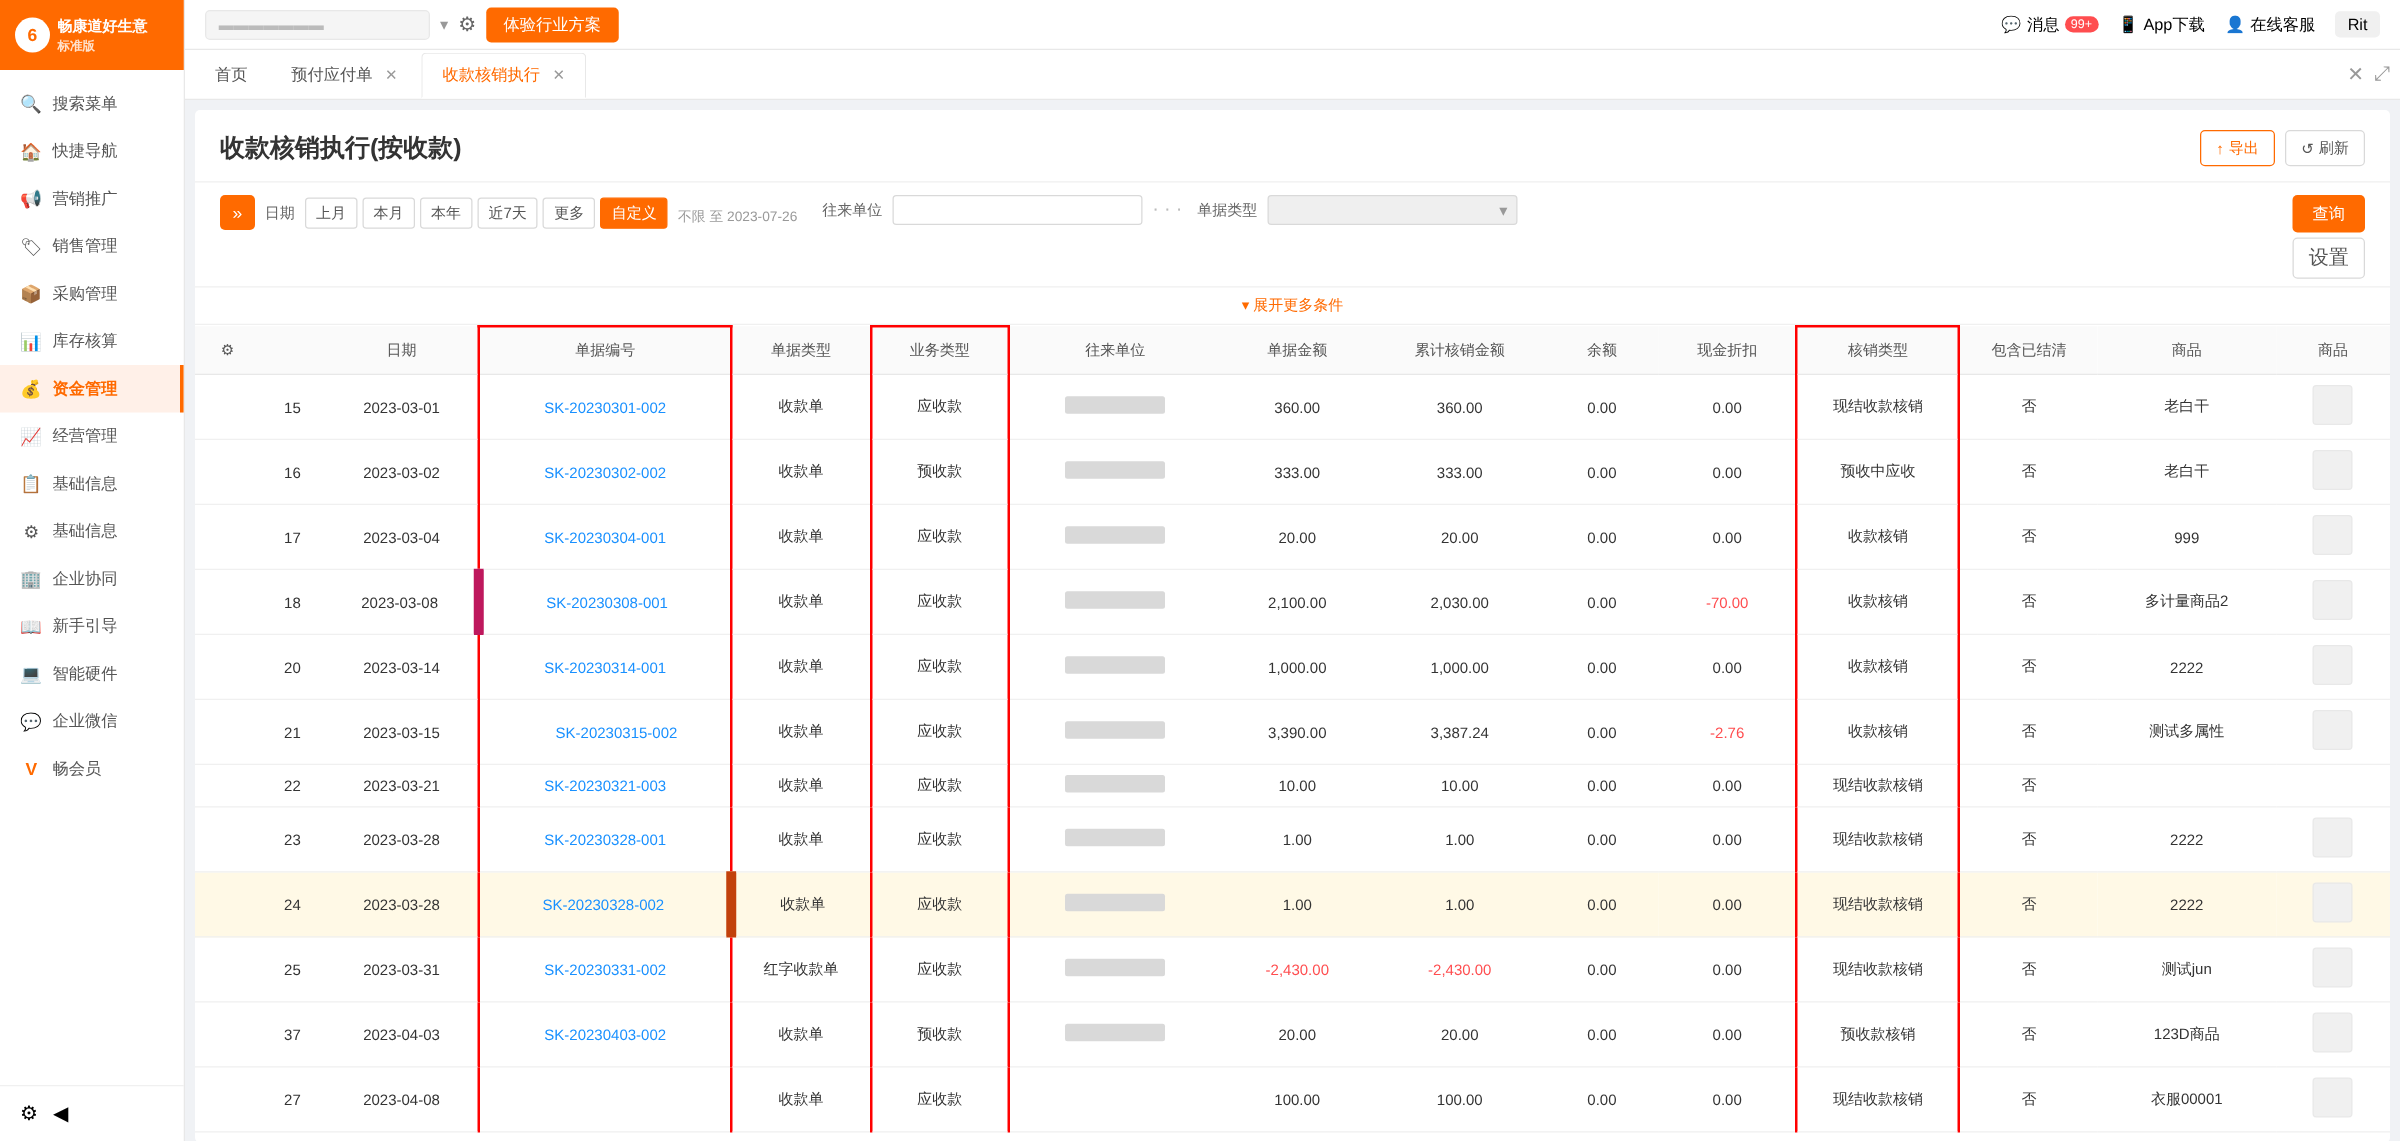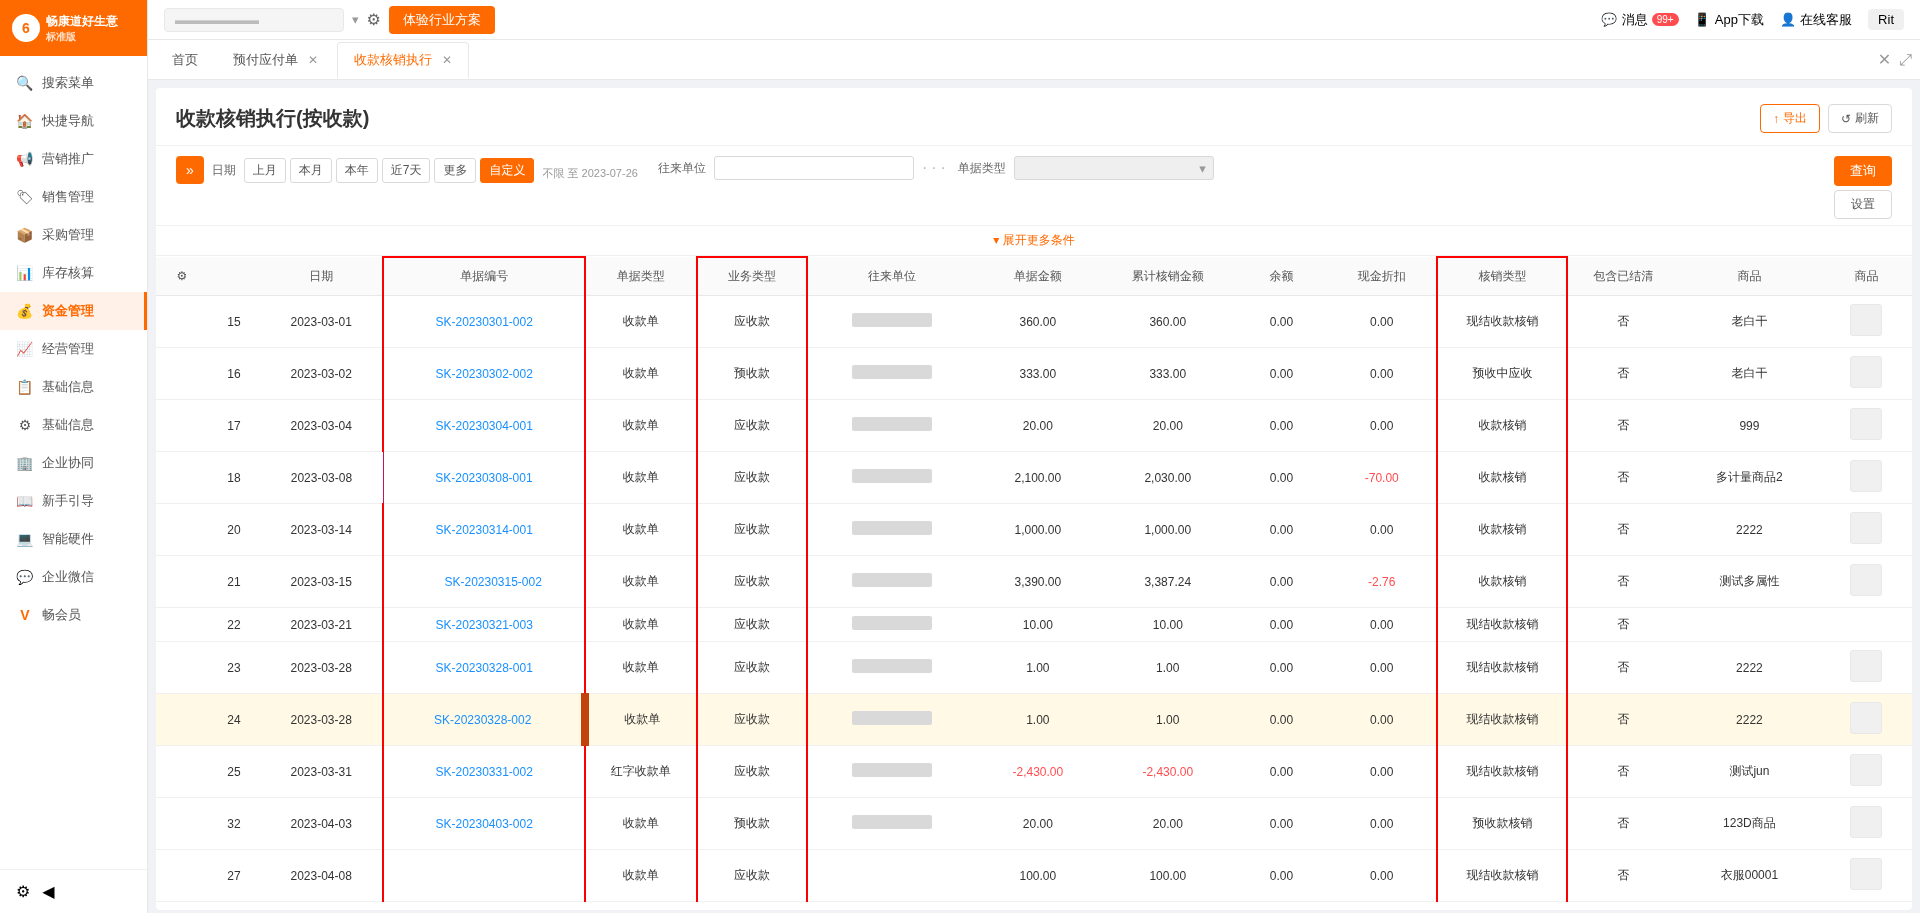--- a/index.html
+++ b/index.html
@@ -37,21 +37,21 @@
 
     
     .page-header { padding: 16px 20px 12px; border-bottom: 1px solid #f0f0f0; display: flex; align-items: center; justify-content: space-between; }
     .page-title { font-size: 20px; font-weight: bold; color: #333; }
     .page-actions { display: flex; gap: 8px; }
     .btn-export { border: 1px solid #ff6a00; color: #ff6a00; background: #fff; border-radius: 4px; padding: 5px 12px; font-size: 12px; cursor: pointer; display: flex; align-items: center; gap: 4px; }
     .btn-refresh { border: 1px solid #d9d9d9; color: #555; background: #fff; border-radius: 4px; padding: 5px 12px; font-size: 12px; cursor: pointer; display: flex; align-items: center; gap: 4px; }
     .filter-date-btn { padding: 3px 8px; border: 1px solid #d9d9d9; border-radius: 3px; background: #fff; font-size: 12px; cursor: pointer; color: #555; }
     .filter-date-btn.custom { background: #ff6a00; color: #fff; border-color: #ff6a00; }
     .btn-query { background: #ff6a00; color: #fff; border: none; border-radius: 4px; padding: 6px 16px; font-size: 13px; cursor: pointer; }
-    .btn-settings { background: #fff; color: #555; border: 1px solid #d9d9d9; border-radius: 4px; padding: 5px 12px; font-size: 12px; cursor: pointer; }
+    .btn-settings { background: #fff; color: #555; border: 1px solid #d9d9d9; border-radius: 4px; padding: 5px 12px; font-size: 16px; cursor: pointer; }
 
     
     .table-container { overflow-x: auto; padding: 0 0 8px; }
     table { width: 100%; border-collapse: collapse; font-size: 12px; }
     thead tr { background: #fafafa; }
     th { padding: 10px 12px; text-align: center; font-weight: 500; color: #555; border-bottom: 1px solid #e8e8e8; white-space: nowrap; position: relative; }
     td { padding: 8px 12px; text-align: center; color: #333; border-bottom: 1px solid #f0f0f0; white-space: nowrap; }
     tr.highlighted td { background: #fff9e6; }
     .link-text { color: #1890ff; cursor: pointer; text-decoration: none; }
     .negative { color: #ff4d4f; }
@@ -338,21 +338,21 @@
     <td class="">0.00</td>
     <td style="border-left:2px solid #ff0000;border-right:2px solid #ff0000;">收款核销</td>
     <td>否</td>
     <td>999</td>
     <td><span style="background:#f0f0f0;border:1px solid #e8e8e8;border-radius:3px;width:32px;height:32px;display:inline-block;"></span></td>
   </tr>
               <tr>
     <td></td>
     <td>18</td>
     <td>2023-03-08</td>
-    <td style="border-left:1px solid #be185d;border-right:2px solid #ff0000;text-align:center;"><a class="link-text">SK-20230308-001</a></td>
+    <td style="border-left:8px solid #be185d;border-right:2px solid #ff0000;text-align:center;"><a class="link-text">SK-20230308-001</a></td>
     <td>收款单</td>
     <td style="border-left:2px solid #ff0000;border-right:2px solid #ff0000;">应收款</td>
     <td><span style="background:#d9d9d9;color:#d9d9d9;border-radius:2px;height:14px;width:80px;display:inline-block;"></span></td>
     <td class="">2,100.00</td>
     <td class="">2,030.00</td>
     <td>0.00</td>
     <td class="negative">-70.00</td>
     <td style="border-left:2px solid #ff0000;border-right:2px solid #ff0000;">收款核销</td>
     <td>否</td>
     <td>多计量商品2</td>
@@ -455,21 +455,21 @@
     <td class="negative">-2,430.00</td>
     <td>0.00</td>
     <td class="">0.00</td>
     <td style="border-left:2px solid #ff0000;border-right:2px solid #ff0000;">现结收款核销</td>
     <td>否</td>
     <td>测试jun</td>
     <td><span style="background:#f0f0f0;border:1px solid #e8e8e8;border-radius:3px;width:32px;height:32px;display:inline-block;"></span></td>
   </tr>
               <tr>
     <td></td>
-    <td>32</td>
+    <td>37</td>
     <td>2023-04-03</td>
     <td style="border-left:2px solid #ff0000;border-right:2px solid #ff0000;"><a class="link-text">SK-20230403-002</a></td>
     <td>收款单</td>
     <td style="border-left:2px solid #ff0000;border-right:2px solid #ff0000;">预收款</td>
     <td><span style="background:#d9d9d9;color:#d9d9d9;border-radius:2px;height:14px;width:80px;display:inline-block;"></span></td>
     <td class="">20.00</td>
     <td class="">20.00</td>
     <td>0.00</td>
     <td class="">0.00</td>
     <td style="border-left:2px solid #ff0000;border-right:2px solid #ff0000;">预收款核销</td>

